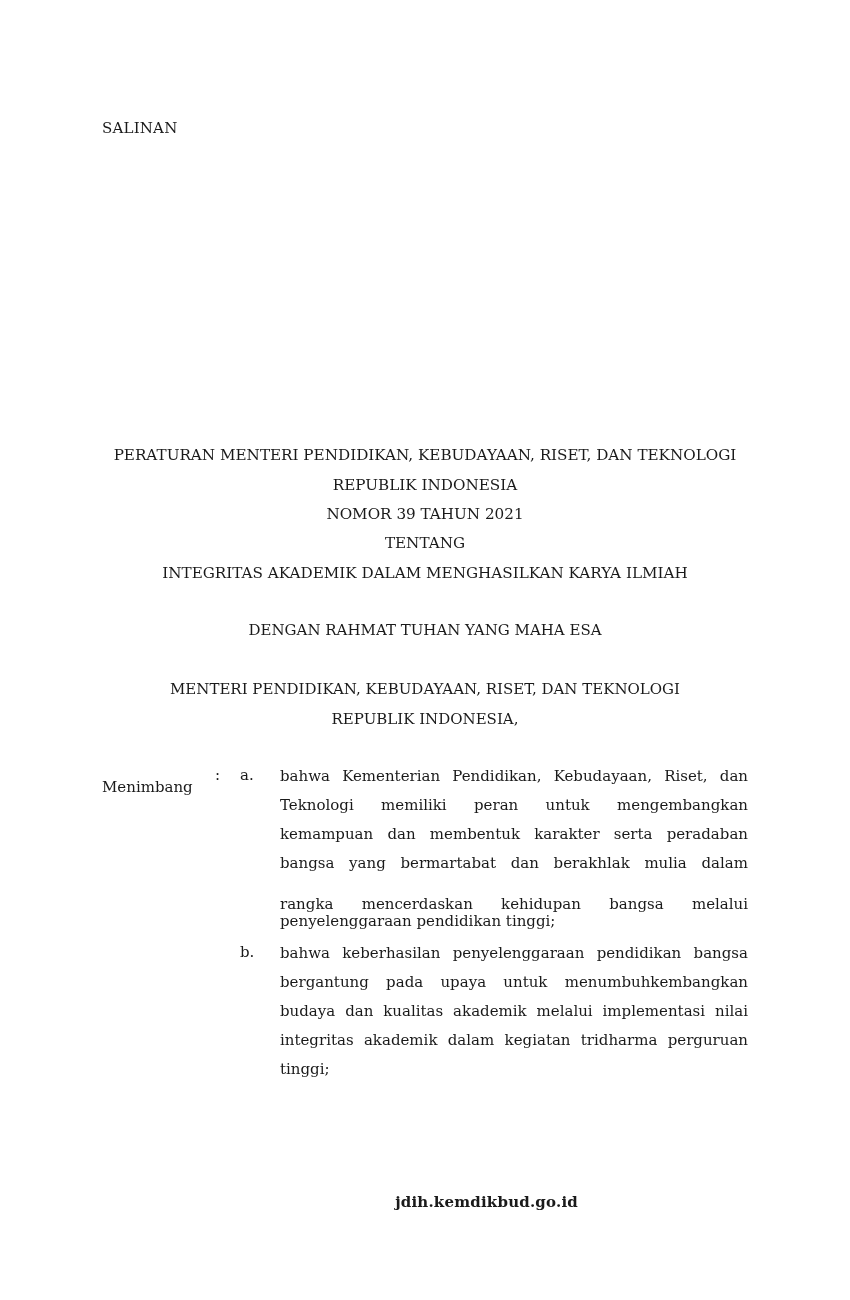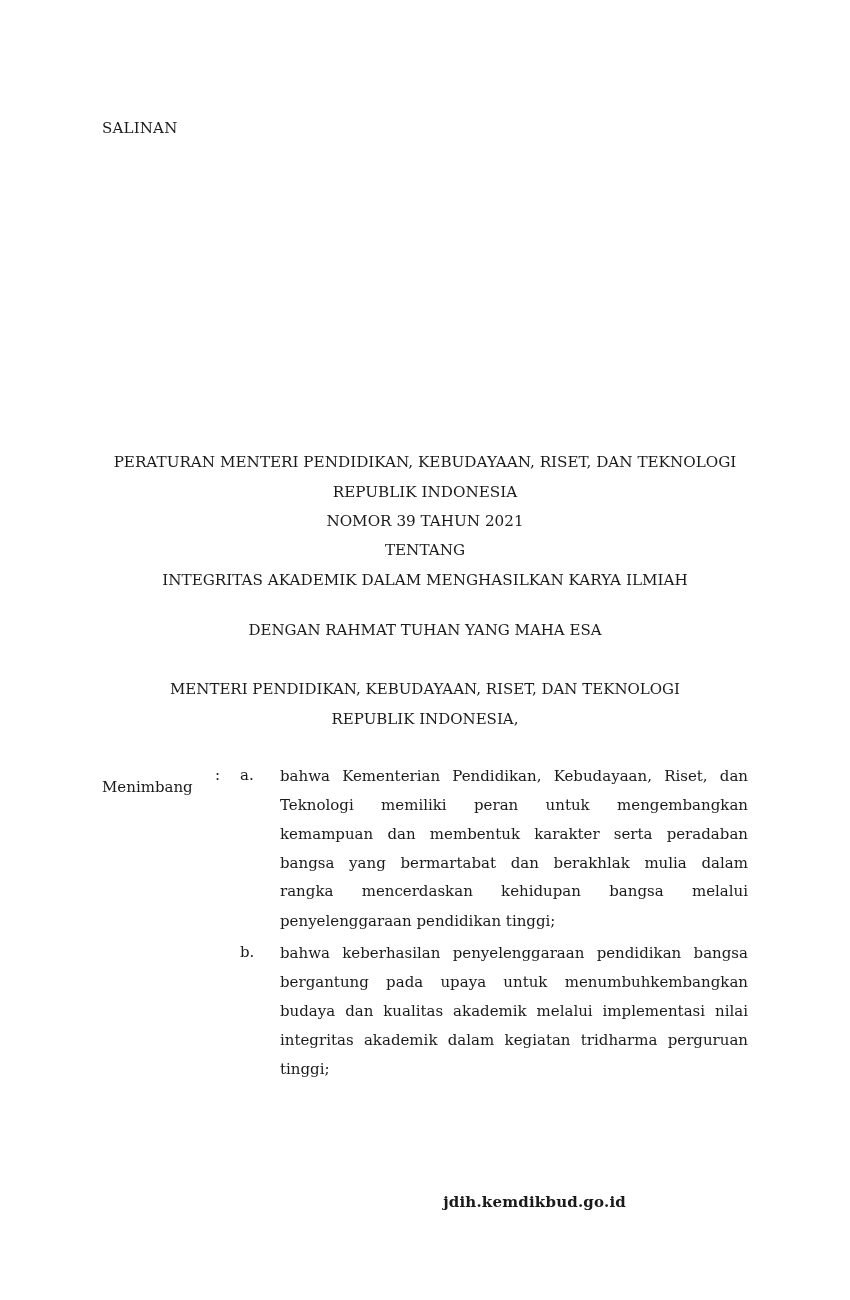--- a/index.html
+++ b/index.html
@@ -13,39 +13,38 @@
       position: relative;
       overflow: hidden;
       font-family: "DejaVu Serif", "Liberation Serif", serif;
       color: #1a1a1a;
     }
     .page {
       position: absolute;
       left: 0; top: 0;
       width: 680px; height: 1300px;
       background: #ffffff;
-      padding-left: 48px;
     }
     .salinan {
       position: absolute;
       left: 102px;
       top: 119px;
       font-size: 15px;
       letter-spacing: 0.2px;
     }
     .center-line {
       position: absolute;
       left: 0;
       width: 850px;
       text-align: center;
       font-size: 15px;
       white-space: nowrap;
       letter-spacing: 0px;
     }
-    .heading-block .center-line { font-size: 15.2px; margin-top: 7px; }
+    .heading-block .center-line { font-size: 15.2px; }
     .considering {
       position: absolute;
       left: 102px;
       top: 766px;
       width: 650px;
       font-size: 15px;
     }
     .cons-label {
       position: absolute;
       left: 0;
@@ -111,21 +110,21 @@
   <div class="considering">
     <span class="cons-label">Menimbang</span>
     <span class="cons-colon">:</span>
 
     <div class="item" style="top:0px;">
       <span class="item-letter">a.</span>
       <div class="item-line justify" style="top:0px;">bahwa Kementerian Pendidikan, Kebudayaan, Riset, dan</div>
       <div class="item-line justify" style="top:29px;">Teknologi memiliki peran untuk mengembangkan</div>
       <div class="item-line justify" style="top:58px;">kemampuan dan membentuk karakter serta peradaban</div>
       <div class="item-line justify" style="top:87px;">bangsa yang bermartabat dan berakhlak mulia dalam</div>
-      <div class="item-line justify" style="top:115px;">rangka mencerdaskan kehidupan bangsa melalui</div>
+      <div class="item-line justify" style="top:128px;">rangka mencerdaskan kehidupan bangsa melalui</div>
       <div class="item-line" style="top:145px;">penyelenggaraan pendidikan tinggi;</div>
     </div>
 
     <div class="item" style="top:177px;">
       <span class="item-letter">b.</span>
       <div class="item-line justify" style="top:0px;">bahwa keberhasilan penyelenggaraan pendidikan bangsa</div>
       <div class="item-line justify" style="top:29px;">bergantung pada upaya untuk menumbuhkembangkan</div>
       <div class="item-line justify" style="top:58px;">budaya dan kualitas akademik melalui implementasi nilai</div>
       <div class="item-line justify" style="top:87px;">integritas akademik dalam kegiatan tridharma perguruan</div>
       <div class="item-line" style="top:116px;">tinggi;</div>

